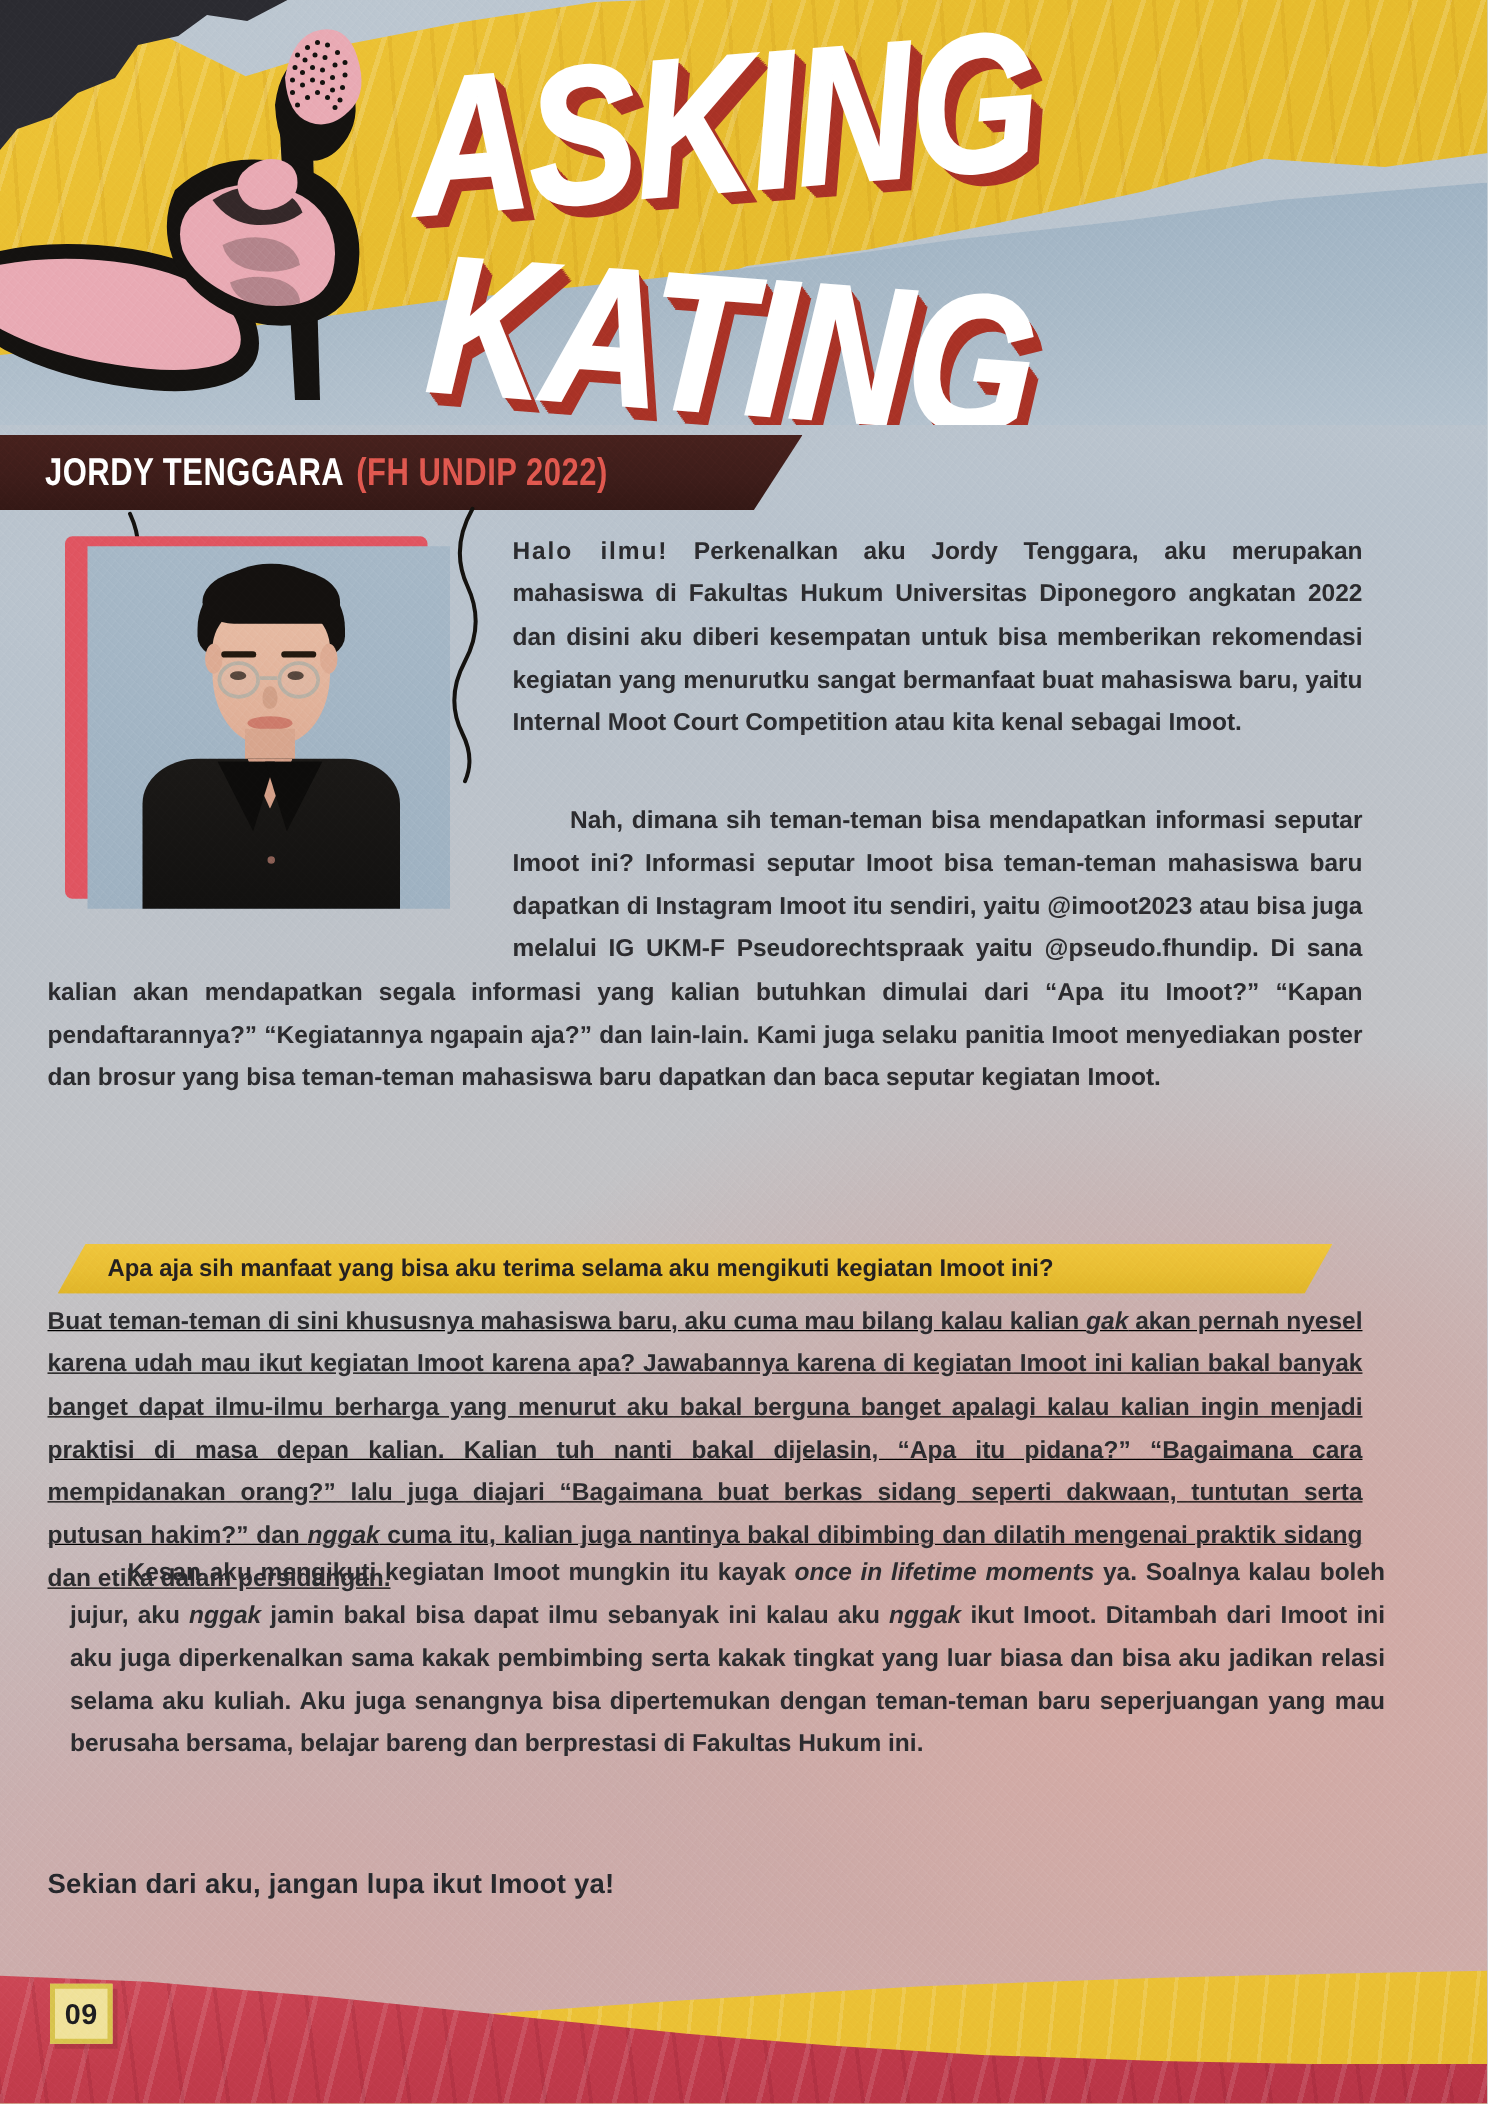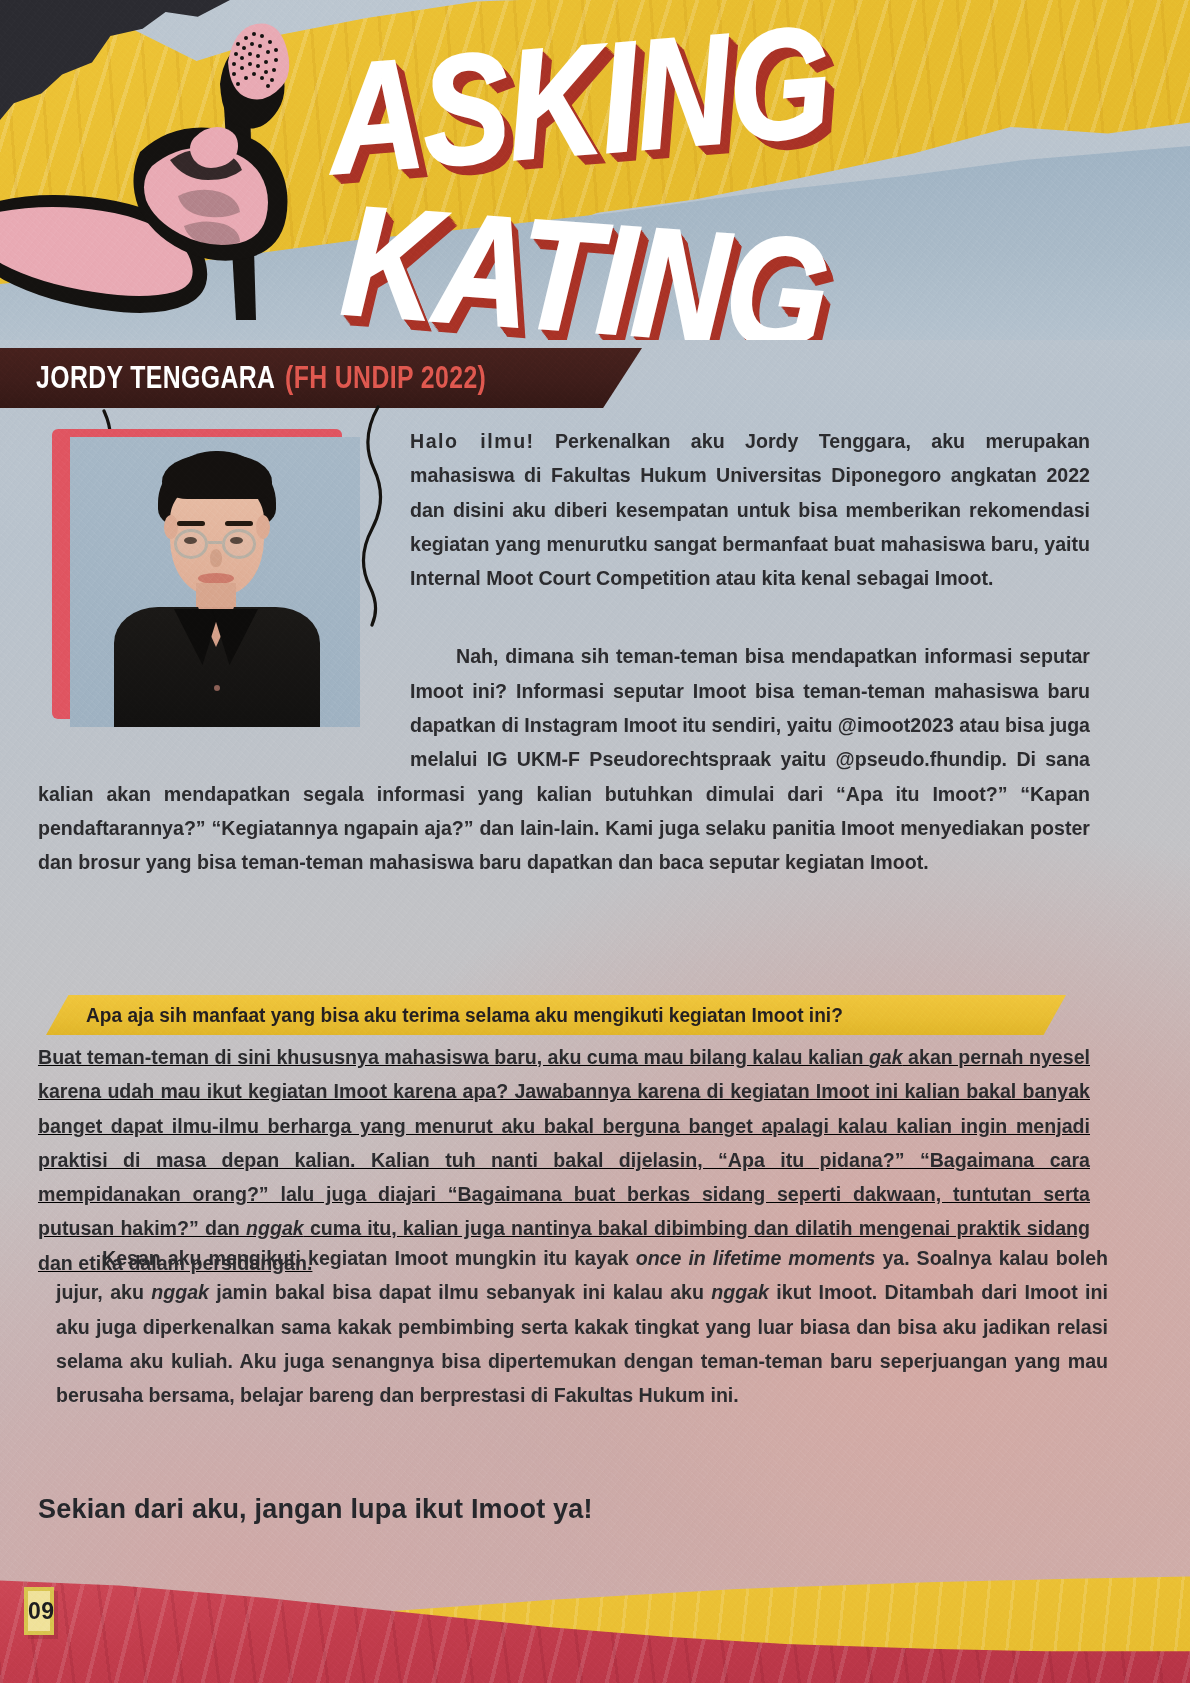--- a/index.html
+++ b/index.html
@@ -267,21 +267,21 @@
     transform: scaleX(.985);
     transform-origin: left center;
   }
 
   #body2 { position: absolute; left: 38px; top: 1040px; width: 1052px; text-decoration: underline; }
   #body3 { position: absolute; left: 56px; top: 1197px; width: 1052px; }
   #closing {
     position: absolute; left: 38px; top: 1494px; width: 1052px;
     font-family: "Liberation Sans", sans-serif;
     font-weight: 700;
-    font-size: 27px;
+    font-size: 22px;
     color: #25272b;
     letter-spacing: .2px;
   }
 
   
   #footer { position: absolute; left: 0; bottom: 0; width: 1190px; height: 130px; overflow: hidden; }
   .f-yellow {
     position: absolute; left: 0; bottom: 0; width: 1190px; height: 112px;
     background:
       repeating-linear-gradient(96deg, rgba(255,255,255,.14) 0px, rgba(255,255,255,.14) 3px, rgba(0,0,0,0) 3px, rgba(0,0,0,0) 24px),
@@ -292,25 +292,25 @@
     position: absolute; left: 0; bottom: 0; width: 1190px; height: 122px;
     background:
       repeating-linear-gradient(104deg, rgba(255,255,255,.11) 0px, rgba(255,255,255,.11) 4px, rgba(0,0,0,0) 4px, rgba(0,0,0,0) 28px),
       repeating-linear-gradient(83deg, rgba(120,20,38,.16) 0px, rgba(120,20,38,.16) 3px, rgba(0,0,0,0) 3px, rgba(0,0,0,0) 36px),
       linear-gradient(175deg, #cf4a58 0%, #c23c4c 45%, #b63346 100%);
     clip-path: polygon(0 16%, 10% 20%, 22% 30%, 34% 42%, 46% 54%, 56% 62%,
       66% 68%, 78% 72%, 88% 74%, 100% 74%, 100% 100%, 0 100%);
   }
   #page-num {
     position: absolute;
-    left: 24px; bottom: 48px;
-    width: 30px; height: 48px;
+    left: 40px; bottom: 48px;
+    width: 50px; height: 48px;
     background: #f0e29a;
     border: 4px solid #d8c44e;
-    display: flex; align-items: center; 
+    display: flex; align-items: center; justify-content: center;
     box-shadow: 4px 4px 0 rgba(120,30,40,.25);
   }
   #page-num span {
     font-family: "Liberation Sans", sans-serif;
     font-weight: 700;
     font-size: 23px;
     color: #1d1d20;
     letter-spacing: .5px;
   }
 </style>

